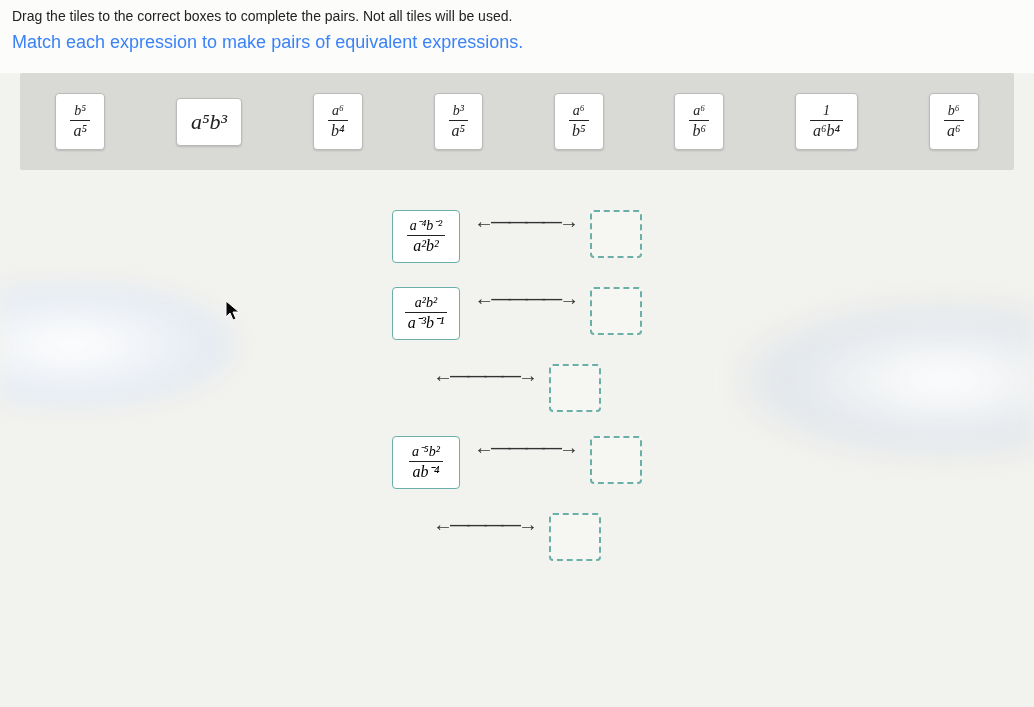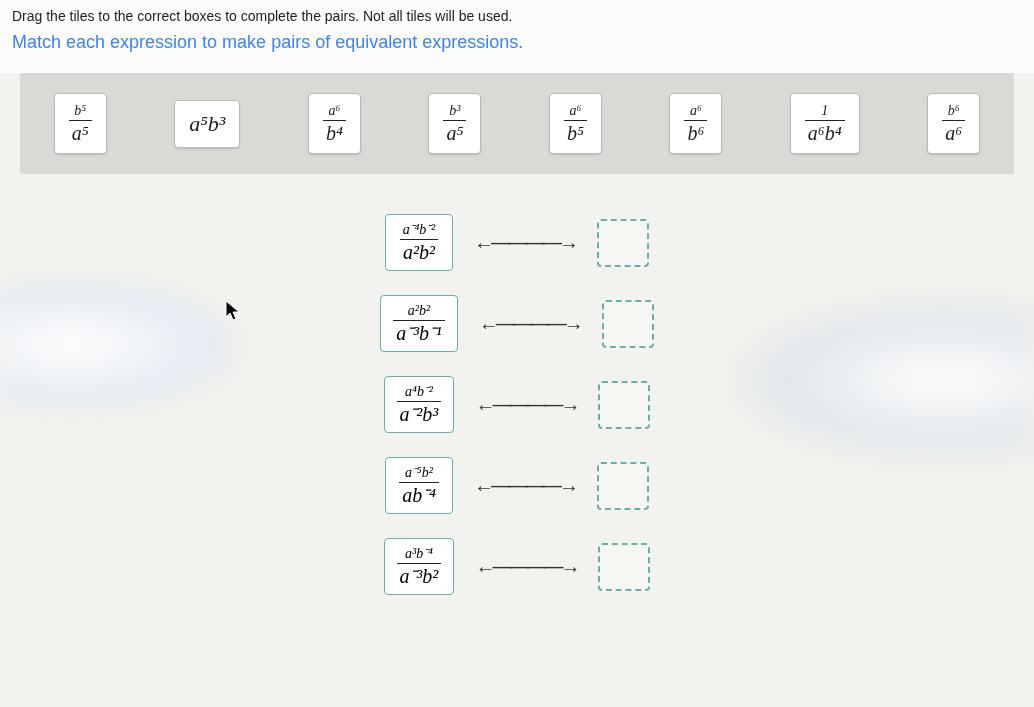--- a/index.html
+++ b/index.html
@@ -57,36 +57,36 @@
   }
   .frac .num {
     display: block;
     border-bottom: 1px solid #222;
     padding: 0 3px 2px;
     font-size: 14px;
   }
   .frac .den {
     display: block;
     padding: 2px 3px 0;
-    font-size: 20px;
+    font-size: 16px;
   }
   .expr { font-size: 22px; }
 
   .work-area {
     margin-top: 40px;
     display: flex;
     flex-direction: column;
     gap: 24px;
     align-items: center;
     position: relative;
   }
   .pair-row {
     display: flex;
-    align-items: center;
-    gap: 21px;
+    align-items: flex-start;
+    gap: 14px;
   }
   .given-box {
     background: #fff;
     border: 1.5px solid #6bb0a8;
     border-radius: 4px;
     padding: 8px 12px;
     font-family: "Georgia", serif;
     font-style: italic;
     font-size: 16px;
     min-width: 68px;
@@ -176,39 +176,33 @@
 
   <div class="pair-row">
     <div class="given-box">
       <span class="frac"><span class="num">a²b²</span><span class="den">a⁻³b⁻¹</span></span>
     </div>
     <div class="arrow">←————→</div>
     <div class="drop-box"></div>
   </div>
 
   <div class="pair-row">
-    <div class="given-box">
-      <span class="frac"><span class="num">a⁴b⁻²</span><span class="den">a⁻²b³</span></span>
-    </div>
     <div class="arrow">←————→</div>
     <div class="drop-box"></div>
   </div>
 
   <div class="pair-row">
     <div class="given-box">
       <span class="frac"><span class="num">a⁻⁵b²</span><span class="den">ab⁻⁴</span></span>
     </div>
     <div class="arrow">←————→</div>
     <div class="drop-box"></div>
   </div>
 
   <div class="pair-row">
-    <div class="given-box">
-      <span class="frac"><span class="num">a³b⁻⁴</span><span class="den">a⁻³b²</span></span>
-    </div>
     <div class="arrow">←————→</div>
     <div class="drop-box"></div>
   </div>
 
 </div>
 
 <div class="cursor-icon">
   <svg width="18" height="22" viewBox="0 0 18 22">
     <path d="M1 1 L1 17 L5 13 L8 20 L11 19 L8 12 L14 12 Z" fill="#000" stroke="#fff" stroke-width="1"></path>
   </svg>

